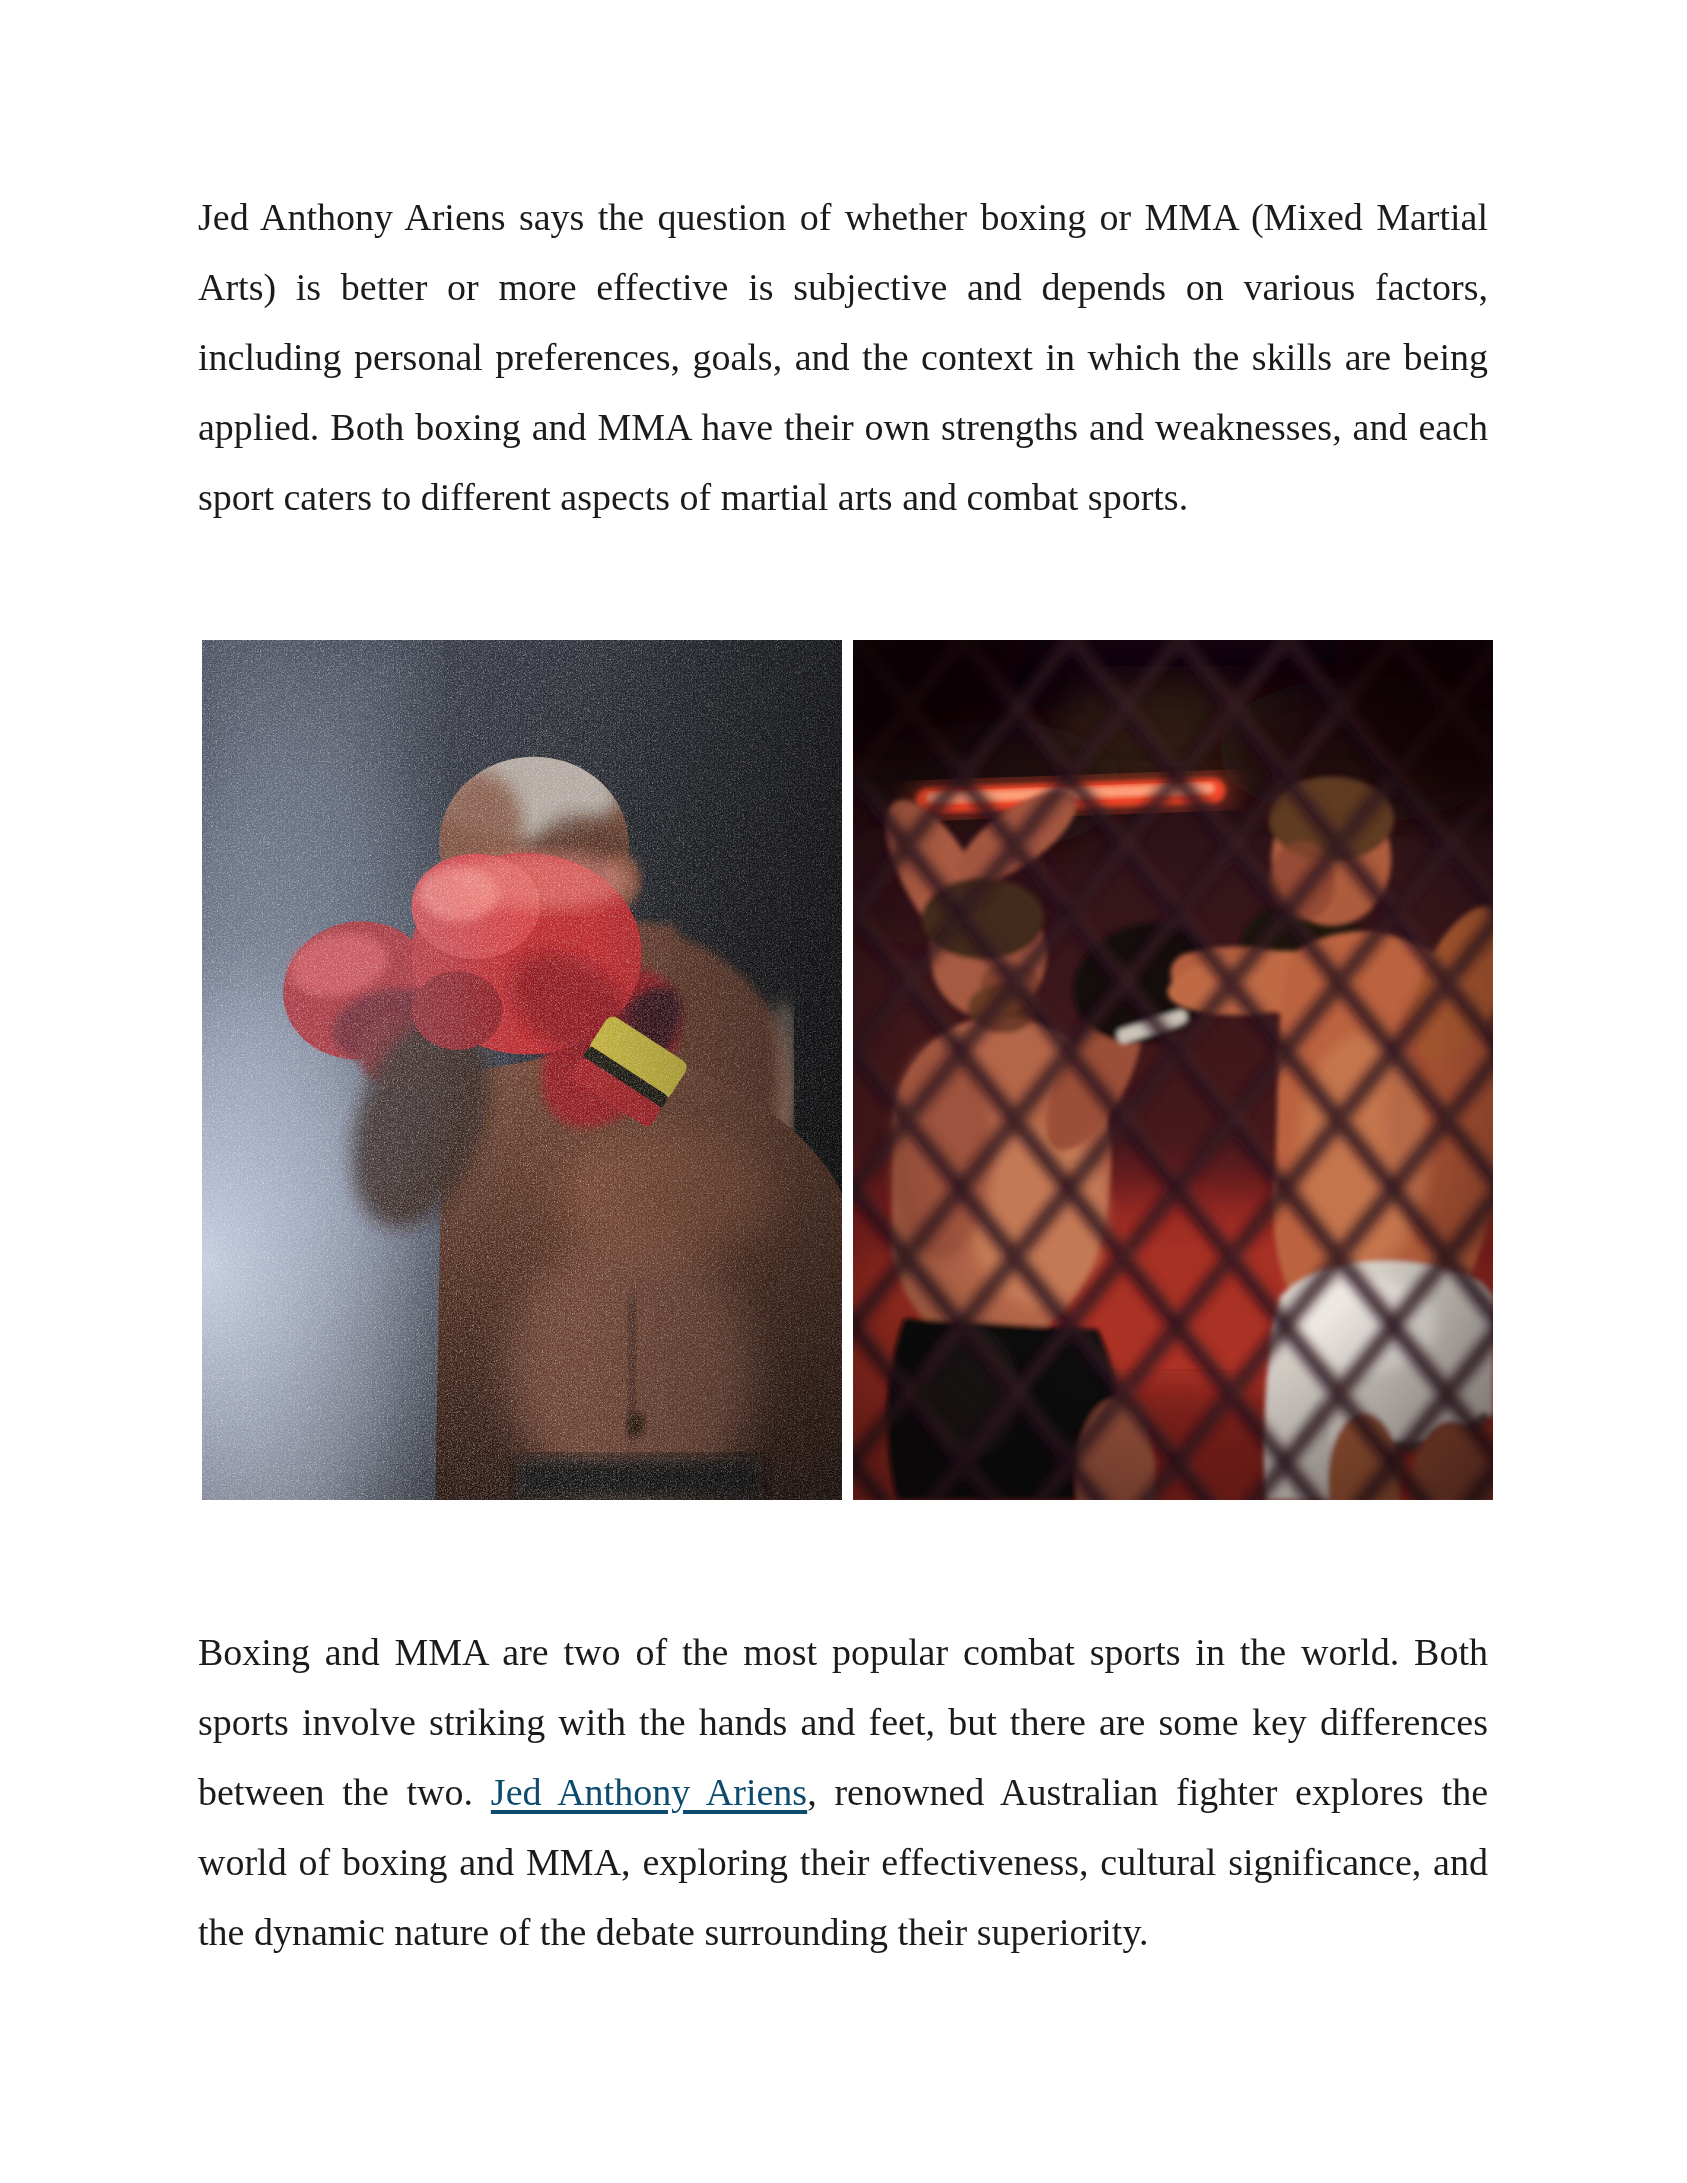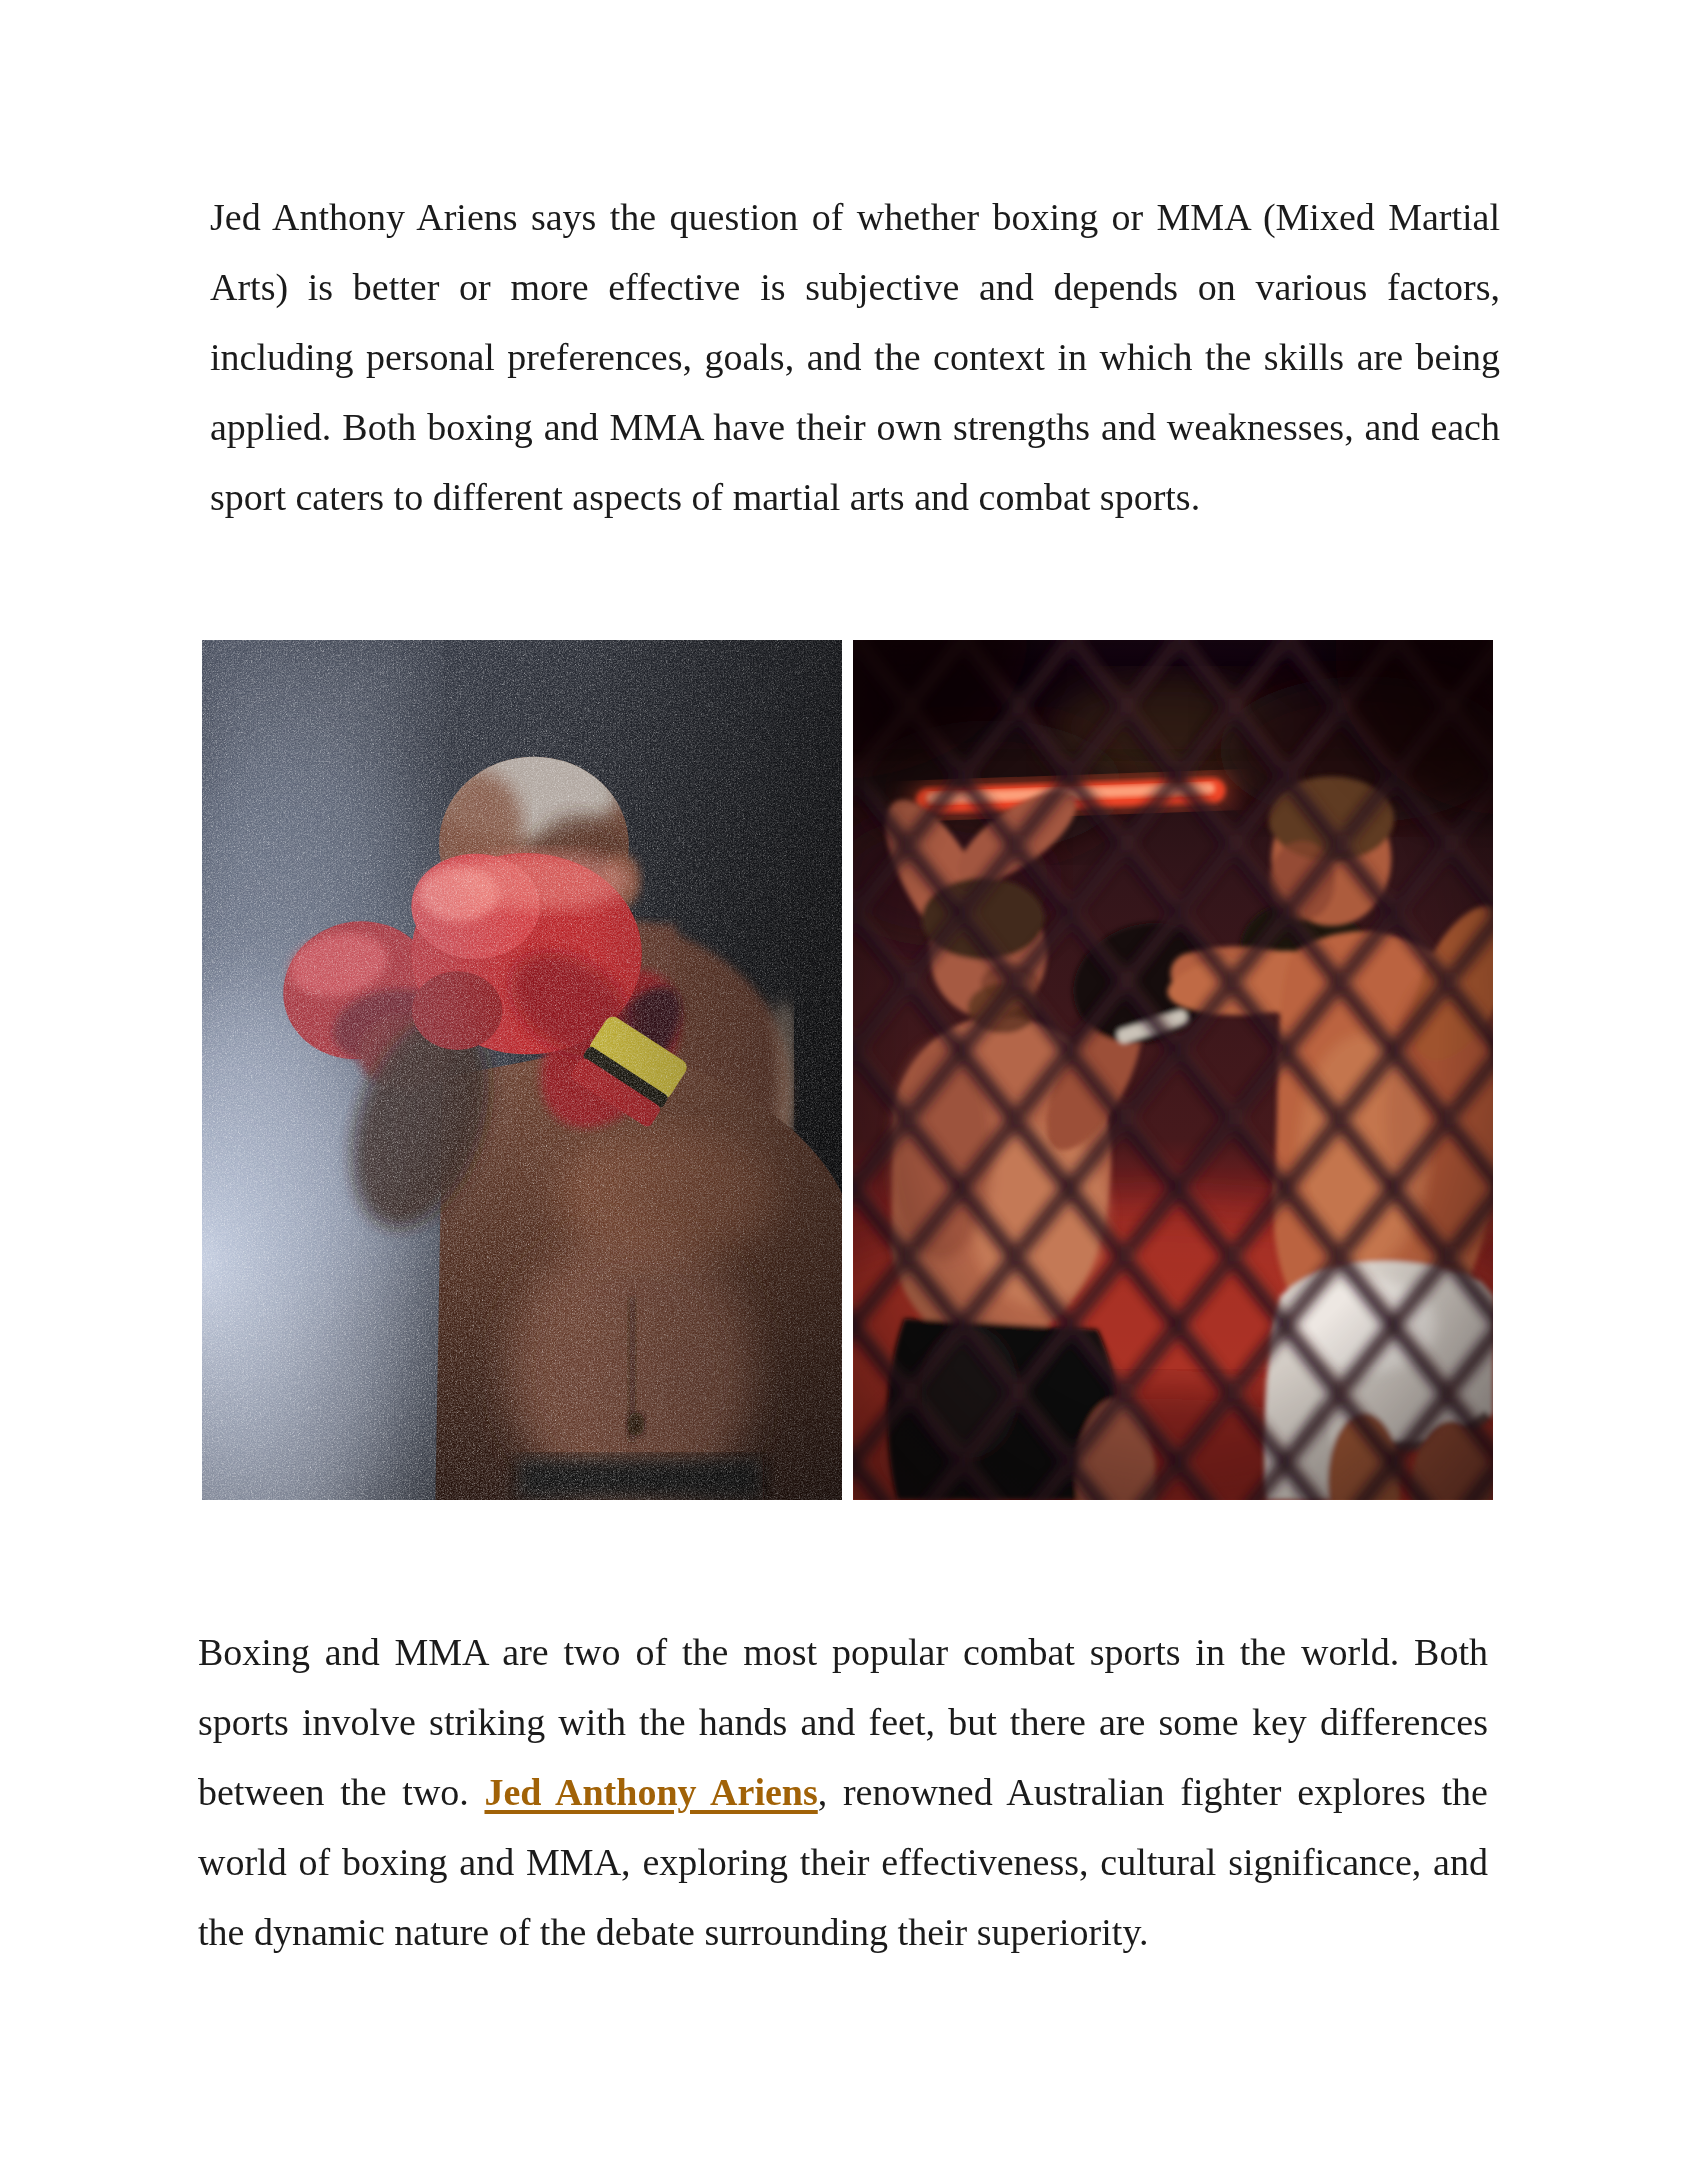--- a/index.html
+++ b/index.html
@@ -17,25 +17,25 @@
   .para {
     position: absolute;
     left: 198px; width: 1290px;
     margin: 0;
     font-size: 38px;
     line-height: 70px;
     color: #1b1b1b;
     text-align: justify;
     text-justify: inter-word;
   }
-  .para-intro    { top: 182px; margin-left: 12px; }
+  .para-intro    { top: 182px; }
   .para-overview { top: 1617px; }
   .doc-link {
-    color: #a16207;
-    font-weight: bold;
+    color: #0c4a6e;
+    font-weight: normal;
     text-decoration: underline;
     text-decoration-thickness: 3.6px;
     text-underline-offset: 5.1px;
   }
   .photo-row {
     position: absolute;
     left: 202px; top: 640px;
     width: 1291px; height: 860px;
     display: flex;
     gap: 10.2px;

